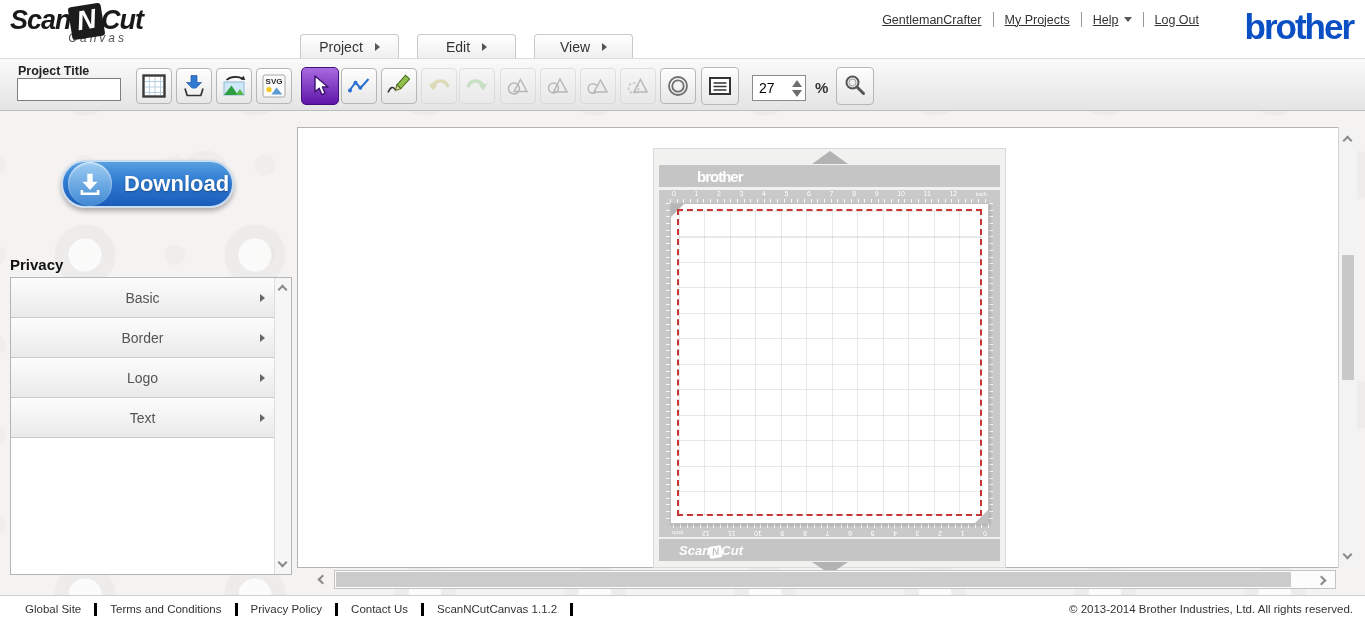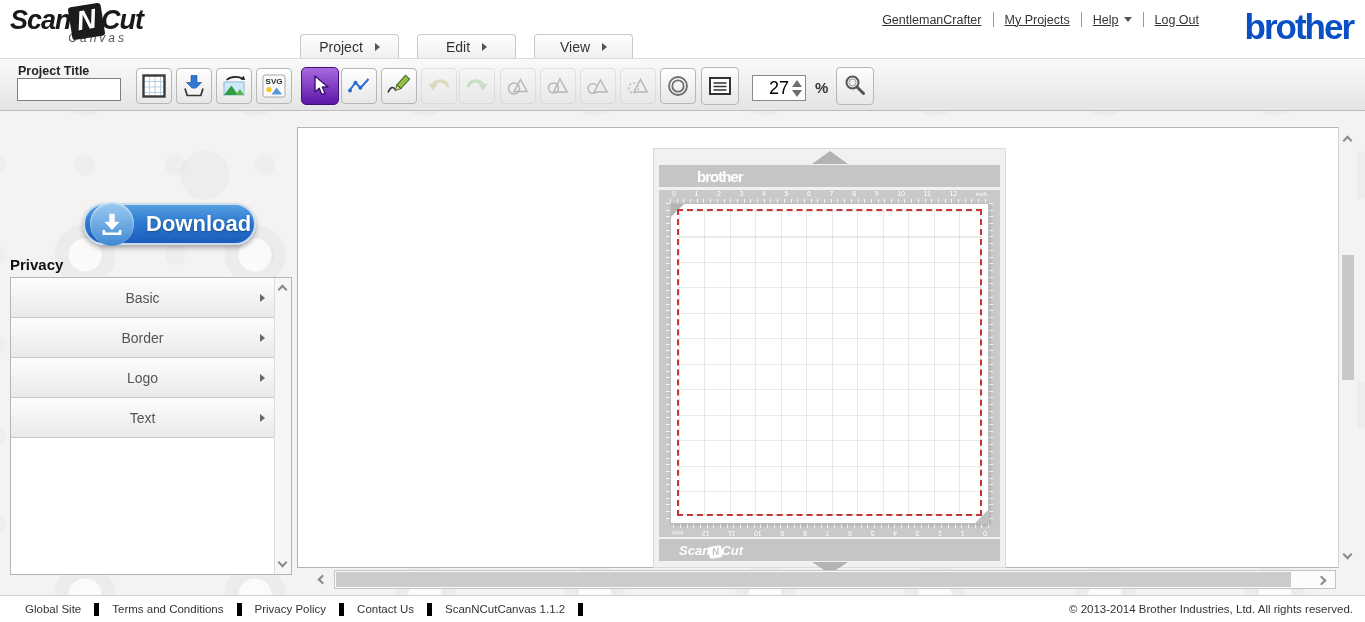--- a/index.html
+++ b/index.html
@@ -41,30 +41,30 @@
   .pt-label { position: absolute; left: 18px; top: 5px; font-size: 12.5px; font-weight: bold; color: #222; }
   .pt-input { position: absolute; left: 17px; top: 19px; width: 104px; height: 23px; border: 1px solid #7f7f7f; background: #fff; font-size: 13px; padding: 0 4px; }
 
   .tbtn { position: absolute; top: 9px; width: 36px; height: 36px; border: 1px solid #b7b7b7; border-radius: 4px;
     background: linear-gradient(#fefefe, #e7e7e7); display: flex; align-items: center; justify-content: center; cursor: pointer; }
   .tbtn.disabled { opacity: .55; cursor: default; background: linear-gradient(#f5f5f5, #ebebeb); border-color: #cfcfcf; }
   .tbtn.active-sel { top: 8px; width: 38px; height: 38px; background: linear-gradient(#a86ae0, #5e16a8); border: 1px solid #41107c; border-radius: 5px; }
   .tbtn.framed { top: 8px; width: 38px; height: 38px; }
 
   .zoom-box { position: absolute; left: 752px; top: 16px; width: 54px; height: 26px; border: 1px solid #8a8a8a; background: #fff; display: flex; align-items: stretch; }
-  .zoom-input { flex: 1; border: none; outline: none; font-size: 18px; padding-left: 16px; width: 30px; font-family: "Liberation Sans", sans-serif; }
+  .zoom-input { flex: 1; border: none; outline: none; font-size: 14px; padding-left: 6px; width: 30px; font-family: "Liberation Sans", sans-serif; }
   .spinners { width: 16px; display: flex; flex-direction: column; align-items: center; justify-content: center; gap: 3px; cursor: pointer; background: #fff; }
   .spin-up { width: 0; height: 0; border-left: 5px solid transparent; border-right: 5px solid transparent; border-bottom: 7px solid #6e6e6e; }
   .spin-down { width: 0; height: 0; border-left: 5px solid transparent; border-right: 5px solid transparent; border-top: 7px solid #6e6e6e; }
   .pct { position: absolute; left: 815px; top: 20px; font-size: 15px; font-weight: bold; color: #333; }
 
   
-  .download-btn { position: absolute; left: 83px; top: 160px; width: 173px; height: 42px; border-radius: 30px;
+  .download-btn { position: absolute; left: 61px; top: 160px; width: 173px; height: 48px; border-radius: 30px;
     background: linear-gradient(#57a0e2 0%, #2e7ad0 45%, #1a5cbb 100%); border: 2px solid #cadcf0;
-    box-shadow: 0 3px 5px rgba(0,0,0,.3); display: flex; align-items: center; cursor: pointer; margin-top: 43px; }
+    box-shadow: 0 3px 5px rgba(0,0,0,.3); display: flex; align-items: center; cursor: pointer; }
   .dl-badge { width: 44px; height: 44px; border-radius: 50%; margin-left: 5px;
     background: linear-gradient(#9ecdf2, #3f88d4); box-shadow: inset 0 1px 2px rgba(255,255,255,.8);
     display: flex; align-items: center; justify-content: center; }
   .dl-label { color: #fff; font-size: 22px; font-weight: bold; margin-left: 12px; text-shadow: 0 1px 2px rgba(0,0,0,.35); }
 
   .pattern-heading { position: absolute; left: 10px; top: 256px; font-size: 15px; font-weight: bold; color: #111; }
   .pattern-box { position: absolute; left: 10px; top: 277px; width: 282px; height: 298px; background: #fff; border: 1px solid #b5b5b5; }
   .pattern-items { margin-right: 17px; }
   .p-item { position: relative; height: 40px; background: linear-gradient(#fdfdfd, #e9e9e9); border-bottom: 1px solid #c9c9c9;
     display: flex; align-items: center; justify-content: center; font-size: 14px; color: #555; cursor: pointer; }
@@ -122,21 +122,21 @@
   .hscroll { position: absolute; left: 310px; top: 569px; width: 1026px; height: 20px; display: flex; align-items: center; }
   .hscroll .btn-left { width: 24px; display: flex; justify-content: center; cursor: pointer; }
   .htrack { position: relative; flex: 1; height: 19px; border: 1px solid #c3c3c3; background: #fcfcfc; }
   .hthumb { position: absolute; left: 1px; top: 1px; bottom: 1px; width: 955px; background: #cbcbcb; cursor: grab; }
   .hscroll .btn-right { position: absolute; right: 10px; top: 6px; cursor: pointer; }
 
   
   .footer { position: absolute; left: 0; right: 0; bottom: 0; height: 27px; background: #fff; border-top: 1px solid #cfcfcf;
     display: flex; align-items: center; justify-content: space-between; font-size: 11.5px; color: #333; }
   .footer-links { display: flex; align-items: center; padding-left: 12px; }
-  .footer-links > * { padding: 0 13px; border-right: 5px solid #000000; line-height: 13px; }
+  .footer-links > * { padding: 0 13px; border-right: 3px solid #000000; line-height: 13px; }
   .footer-links a { color: #333; text-decoration: none; cursor: pointer; }
   .copyright { padding-right: 12px; }
 
   svg { display: block; }
 </style>
 </head>
 <body>
 
 <div class="header">
   <div class="logo">

